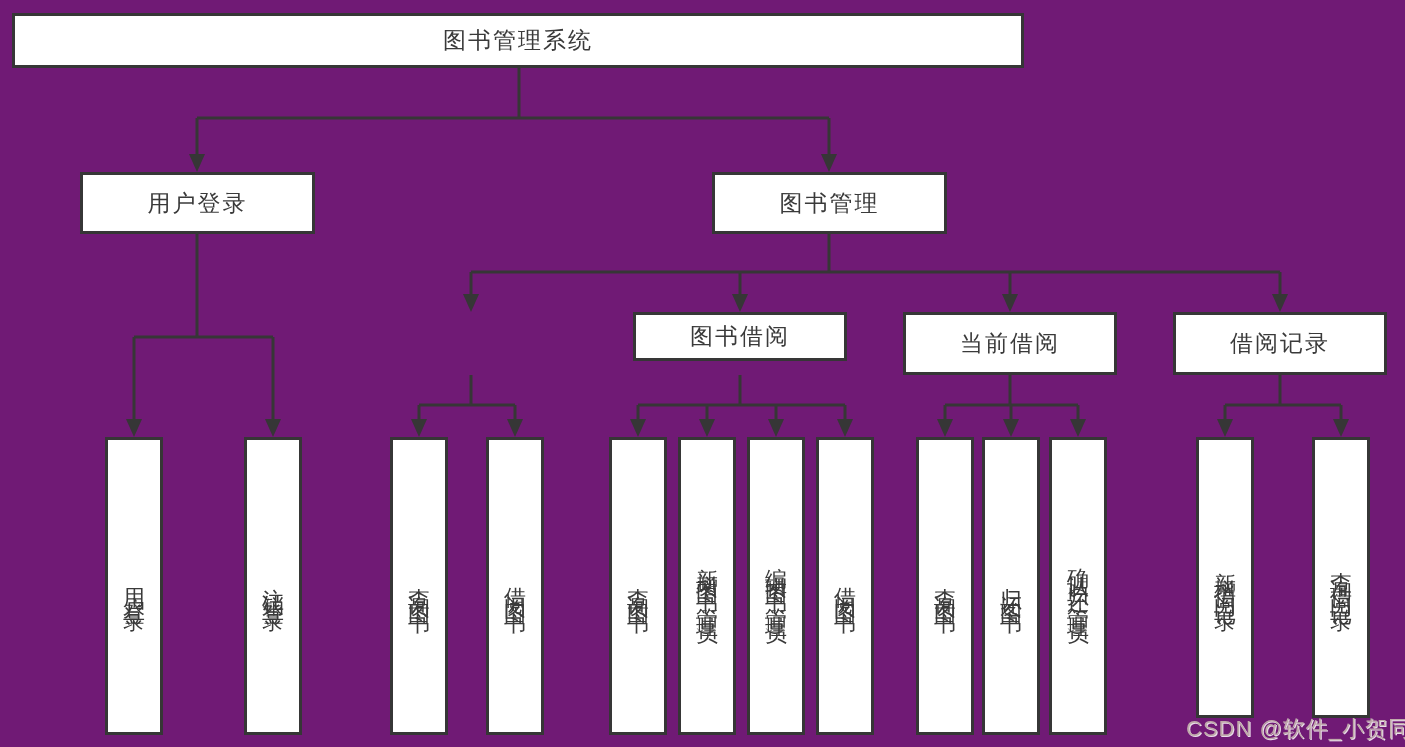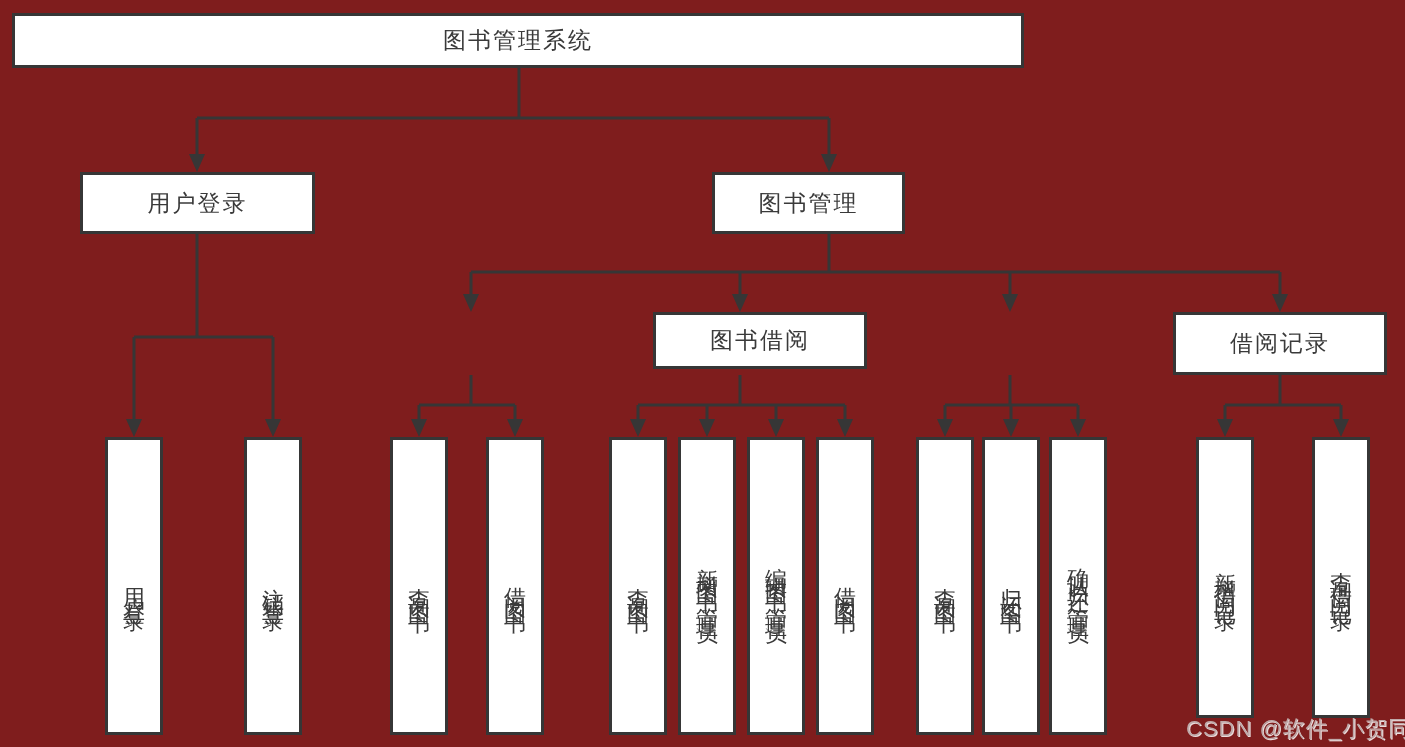--- a/index.html
+++ b/index.html
@@ -1,20 +1,20 @@
 <!DOCTYPE html>
 <html><head>
 <meta charset="utf-8">
 <style>
   html, body { margin: 0; padding: 0; background: #ffffff; }
   .canvas {
     position: relative;
     width: 1405px;
     height: 747px;
-    background: #7f1d1d;
+    background: #701a75;
     font-family: "Liberation Sans", sans-serif;
     overflow: hidden;
   }
   .connectors {
     position: absolute;
     left: 0; top: 0;
     width: 1405px; height: 747px;
     z-index: 1;
   }
   .box {
@@ -102,26 +102,29 @@
     </g>
   </svg>
 
   <div class="box hbox" style="left:12px; top:13px; width:1012px; height:55px;">
     <span>图书管理系统</span>
   </div>
 
   <div class="box hbox" style="left:80px; top:172px; width:235px; height:62px;">
     <span>用户登录</span>
   </div>
-  <div class="box hbox" style="left:712px; top:172px; width:193px; height:62px;">
+  <div class="box hbox" style="left:712px; top:172px; width:235px; height:62px;">
     <span>图书管理</span>
   </div>
 
-  <div class="box hbox" style="left:633px; top:312px; width:214px; height:57px;margin-left:20px;">
+  <div class="box hbox" style="left:633px; top:312px; width:214px; height:49px;">
     <span>图书借阅</span>
+  </div>
+  <div class="box hbox" style="left:903px; top:312px; width:214px; height:63px;">
+    <span>当前借阅</span>
   </div>
   <div class="box hbox" style="left:1173px; top:312px; width:214px; height:63px;">
     <span>借阅记录</span>
   </div>
 
   <div class="box leaf" style="left:105px; top:437px; width:58px; height:298px;">
     <span class="vtext">用户登录</span>
   </div>
   <div class="box leaf" style="left:244px; top:437px; width:58px; height:298px;">
     <span class="vtext">注销登录</span>

